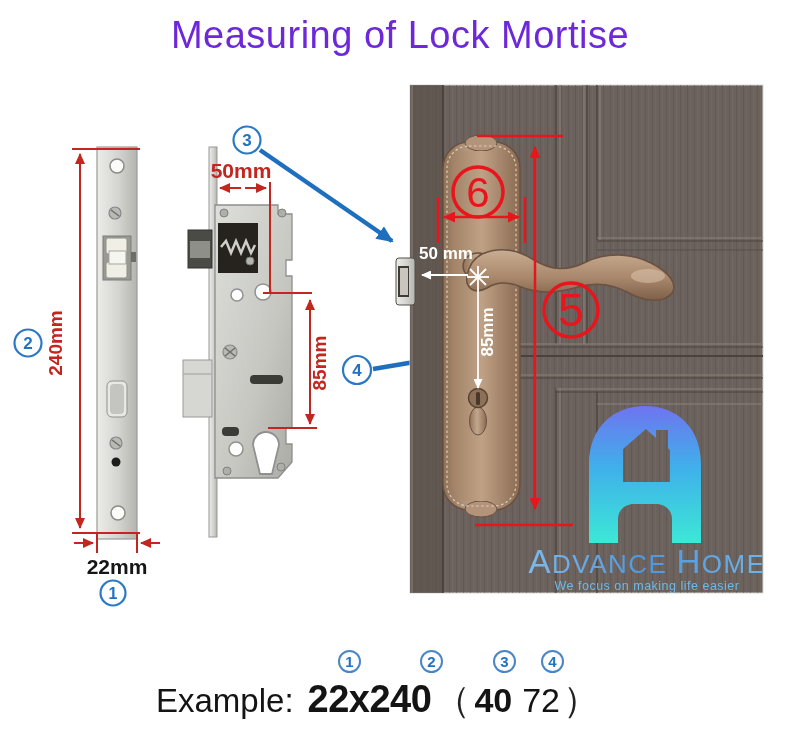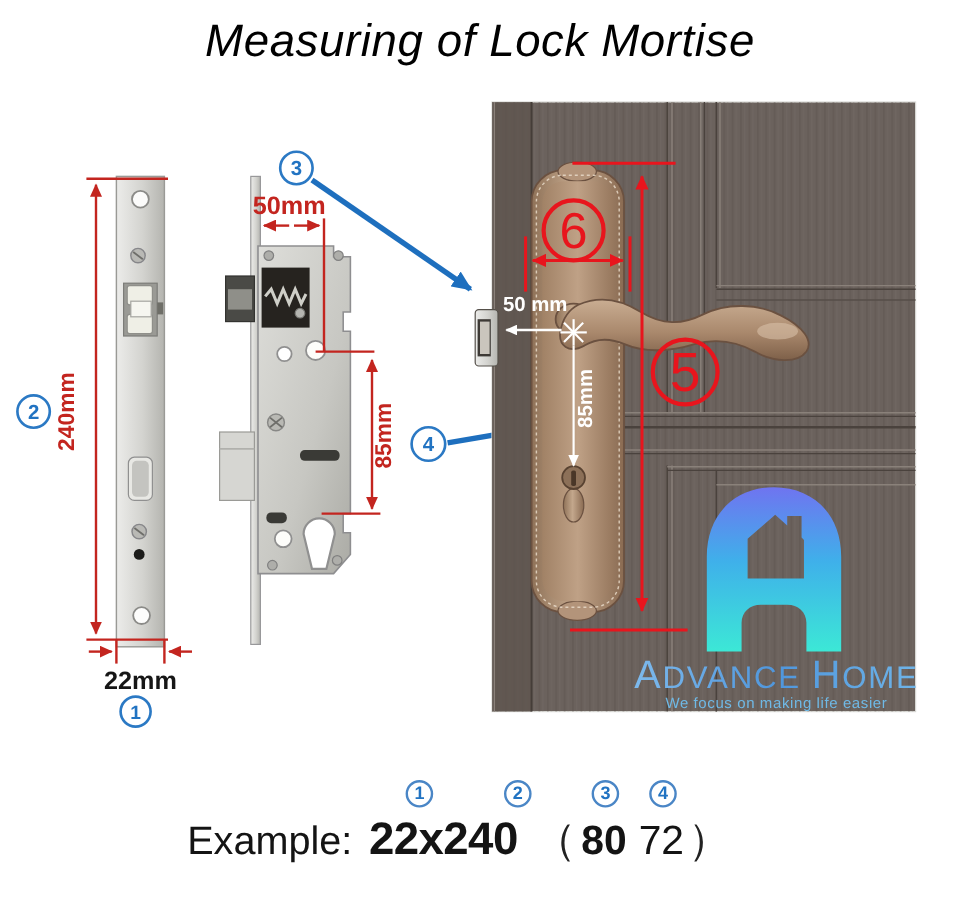--- a/index.html
+++ b/index.html
@@ -1,22 +1,22 @@
 <!DOCTYPE html>
 <html><head>
 <meta charset="utf-8">
 <style>
   html,body{margin:0;padding:0;background:#fff;}
   .page{position:relative;width:800px;height:748px;background:#ffffff;font-family:"Liberation Sans",sans-serif;overflow:hidden;}
-  .title{position:absolute;top:14px;left:0;width:100%;text-align:center;font-size:38px;color:#000000;letter-spacing:.5px;font-style:italic;}
+  .title{position:absolute;top:14px;left:0;width:100%;text-align:center;font-size:38px;color:#6d28d9;letter-spacing:.5px;}
   svg.diagram{position:absolute;top:0;left:0;}
   .legend-circle{position:absolute;width:23px;height:23px;border:2px solid #4a86c6;border-radius:50%;color:#2173c2;font-size:15px;font-weight:bold;text-align:center;line-height:20px;box-sizing:border-box;background:rgba(255,255,255,.6);}
   .example{position:absolute;left:156px;top:676px;white-space:nowrap;color:#141414;}
   .ex-label{font-size:33px;margin-right:14px;}
-  .ex-size{font-size:38px;font-weight:600;letter-spacing:-.5px;margin-right:13px;}
+  .ex-size{font-size:38px;font-weight:600;letter-spacing:-.5px;margin-right:3px;}
   .ex-paren{font-size:36px;color:#222;}
   .ex-50{font-size:34px;font-weight:700;margin:0 10px 0 4px;}
   .ex-85{font-size:34px;margin-right:3px;}
   text{font-family:"Liberation Sans",sans-serif;}
 </style>
 </head>
 <body>
 
 <div class="page">
 
@@ -286,16 +286,16 @@
   </svg>
 
   <div class="title">Measuring of Lock Mortise</div>
 
   <div class="legend-circle" style="left:338px;top:650px;"><span>1</span></div>
   <div class="legend-circle" style="left:420px;top:650px;"><span>2</span></div>
   <div class="legend-circle" style="left:493px;top:650px;"><span>3</span></div>
   <div class="legend-circle" style="left:541px;top:650px;"><span>4</span></div>
 
   <div class="example">
-    <span class="ex-label">Example:</span><span class="ex-size">22x240</span><span class="ex-paren">（</span><span class="ex-50">80</span><span class="ex-85">72</span><span class="ex-paren">）</span>
+    <span class="ex-label">Example:</span><span class="ex-size">22x240</span><span class="ex-paren">（</span><span class="ex-50">40</span><span class="ex-85">72</span><span class="ex-paren">）</span>
   </div>
 
 </div>
 
 </body></html>

